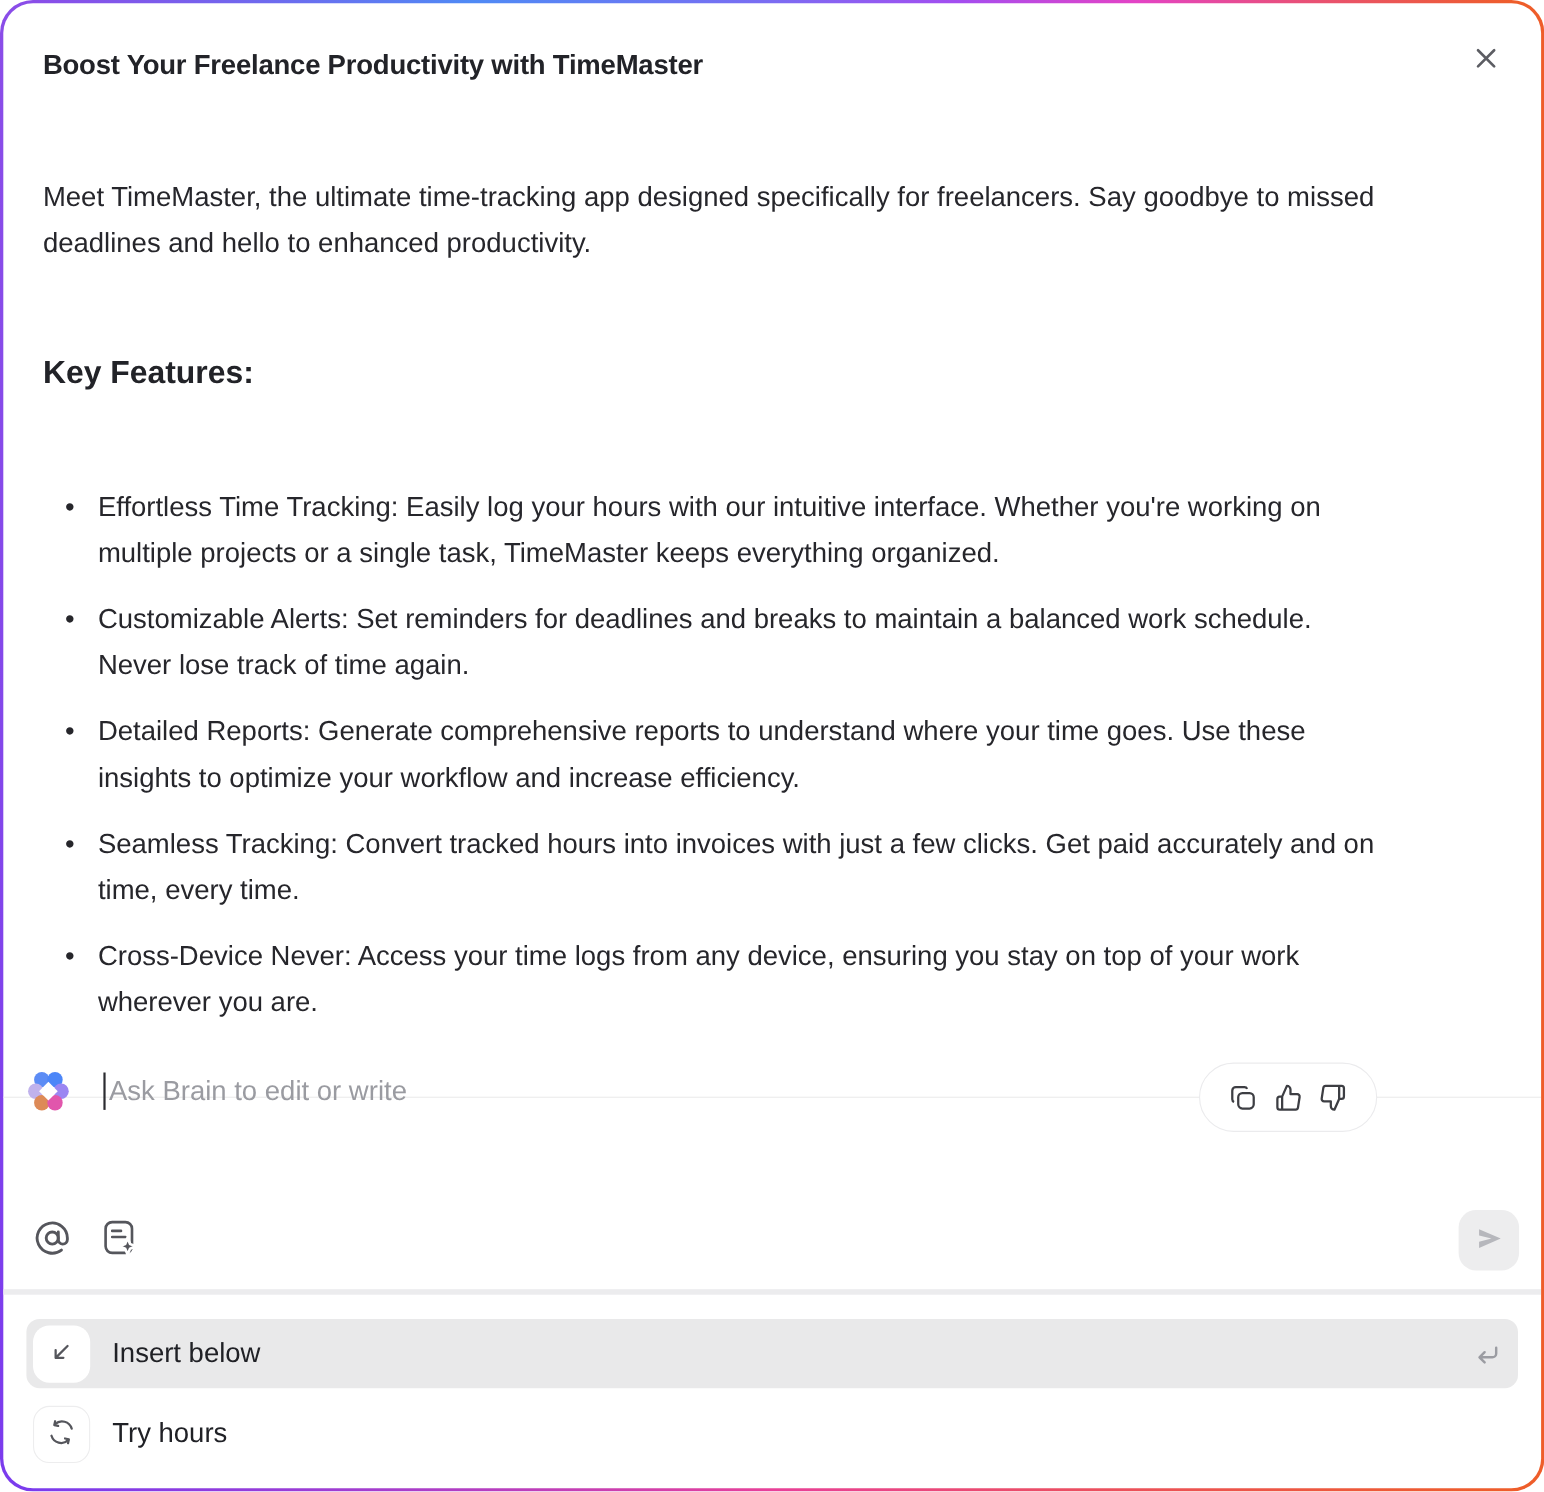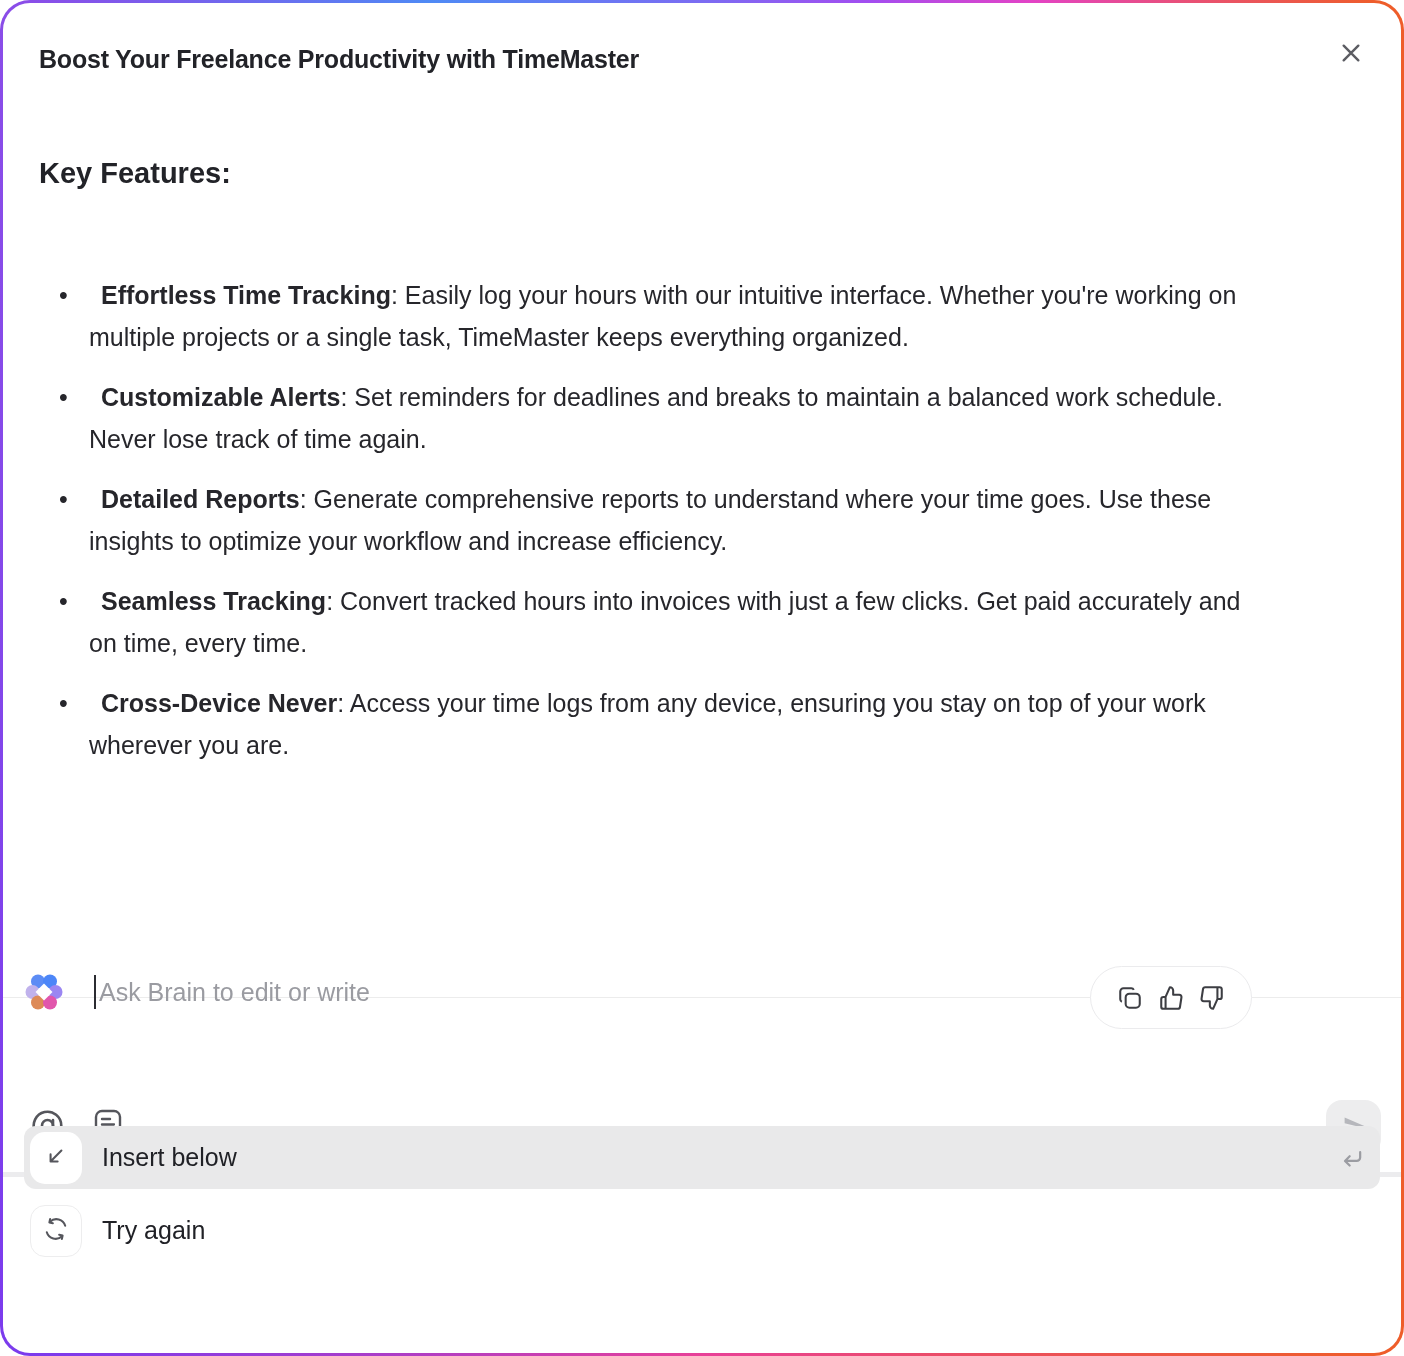--- a/index.html
+++ b/index.html
@@ -29,21 +29,21 @@
   .title { font-size: 25px; font-weight: 700; color: #222328; letter-spacing: -0.2px; line-height: 34px; }
   .close-btn { background: none; border: none; cursor: pointer; padding: 4px; margin-top: -2px; }
 
   
   .content { padding: 0 0 0 36px; width: 1252px; color: #26262b; font-size: 25px; line-height: 42px; }
   .intro { margin-top: 82px; }
   .features-heading { margin-top: 76px; font-size: 29px; font-weight: 700; color: #222328; }
   .features { margin-top: 80px; list-style: none; }
   .features li { position: relative; padding-left: 50px; margin-bottom: 18px; }
   .features li::before { content: "•"; position: absolute; left: 20px; top: 0; color: #26262b; }
-  .feature-name { font-weight: 700; margin-left: 12px; }
+  .feature-name { font-weight: 400; }
 
   
   .divider1 { position: absolute; top: 994px; left: 0; right: 0; height: 1px; background: #ececec; }
   .feedback-pill {
     position: absolute; top: 963px; right: 149px;
     width: 162px; height: 63px;
     background: #fff; border: 1.5px solid #ebebed; border-radius: 32px;
     display: flex; align-items: center; justify-content: center; gap: 15px;
     z-index: 2;
   }
@@ -65,21 +65,21 @@
     position: absolute; top: 1097px; right: 20px;
     width: 55px; height: 55px; border-radius: 16px;
     background: #ededee; border: none; cursor: default;
     display: flex; align-items: center; justify-content: center; color: #b6b7bc;
   }
 
   
   .divider2 { position: absolute; top: 1169px; left: 0; right: 0; height: 5px; background: #ececee; }
 
   
-  .menu { position: absolute; top: 1123px; left: 21px; right: 21px; }
+  .menu { position: absolute; top: 1196px; left: 21px; right: 21px; }
   .menu-row {
     display: flex; align-items: center;
     height: 63px; border-radius: 12px;
     padding: 0 14px 0 6px;
     cursor: pointer; border: none; width: 100%; background: transparent;
     text-align: left;
   }
   .menu-row.selected { background: #e9e9ea; }
   .menu-row + .menu-row { margin-top: 10px; }
   .icon-box {
@@ -102,20 +102,21 @@
       <button class="close-btn">
         <span>
           <svg width="32" height="32" viewBox="0 0 24 24" fill="none" stroke="#5c5d63" stroke-width="1.8" stroke-linecap="round">
             <path d="M6.5 6.5 L17.5 17.5 M17.5 6.5 L6.5 17.5"></path>
           </svg>
         </span>
       </button>
     </div>
 
     <div class="content">
+      <p class="intro">Meet TimeMaster, the ultimate time-tracking app designed specifically for freelancers. Say goodbye to missed deadlines and hello to enhanced productivity.</p>
       <p class="features-heading">Key Features:</p>
       <ul class="features">
         <li><span class="feature-name">Effortless Time Tracking</span><span>: Easily log your hours with our intuitive interface. Whether you're working on multiple projects or a single task, TimeMaster keeps everything organized.</span></li>
         <li><span class="feature-name">Customizable Alerts</span><span>: Set reminders for deadlines and breaks to maintain a balanced work schedule. Never lose track of time again.</span></li>
         <li><span class="feature-name">Detailed Reports</span><span>: Generate comprehensive reports to understand where your time goes. Use these insights to optimize your workflow and increase efficiency.</span></li>
         <li><span class="feature-name">Seamless Tracking</span><span>: Convert tracked hours into invoices with just a few clicks. Get paid accurately and on time, every time.</span></li>
         <li><span class="feature-name">Cross-Device Never</span><span>: Access your time logs from any device, ensuring you stay on top of your work wherever you are.</span></li>
       </ul>
     </div>
 
@@ -212,18 +213,18 @@
         <span class="icon-box bordered">
           <span>
             <svg width="26" height="26" viewBox="0 0 24 24" fill="none" stroke="#55565c" stroke-width="1.9" stroke-linecap="round" stroke-linejoin="round">
               <path d="M20.49 9 A8.5 8.5 0 0 0 6.5 5.3"></path>
               <path d="M6.6 2.8 L5.9 6 L9.1 6.7"></path>
               <path d="M3.51 15 A8.5 8.5 0 0 0 17.5 18.7"></path>
               <path d="M17.4 21.2 L18.1 18 L14.9 17.3"></path>
             </svg>
           </span>
         </span>
-        <span class="menu-label">Try again</span>
+        <span class="menu-label">Try hours</span>
       </button>
     </div>
 
   </div>
 </div>
 
 </body></html>

